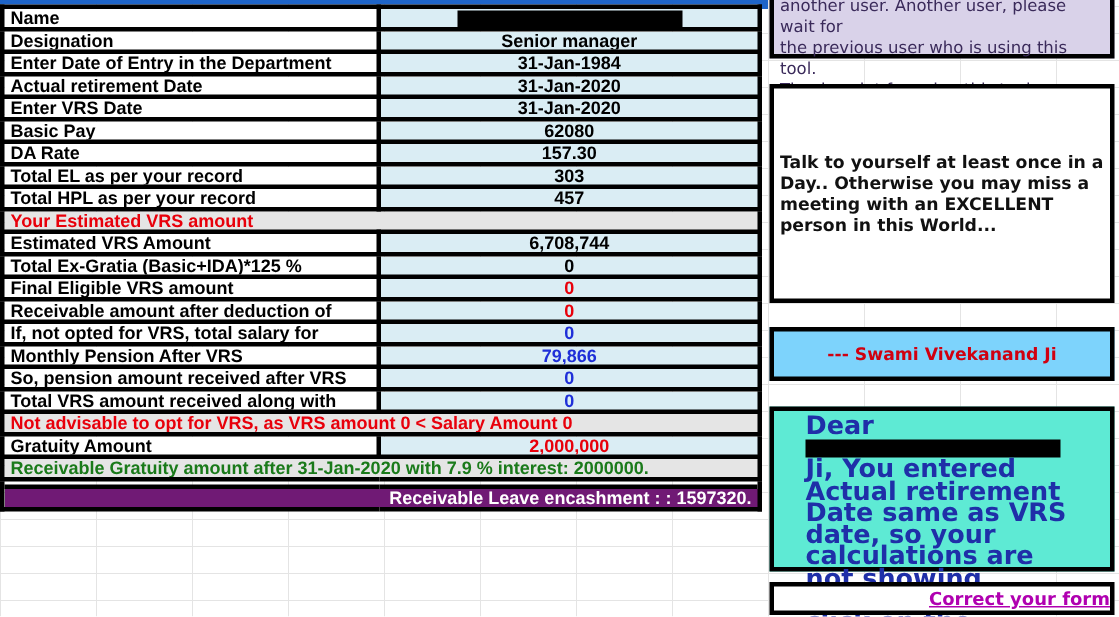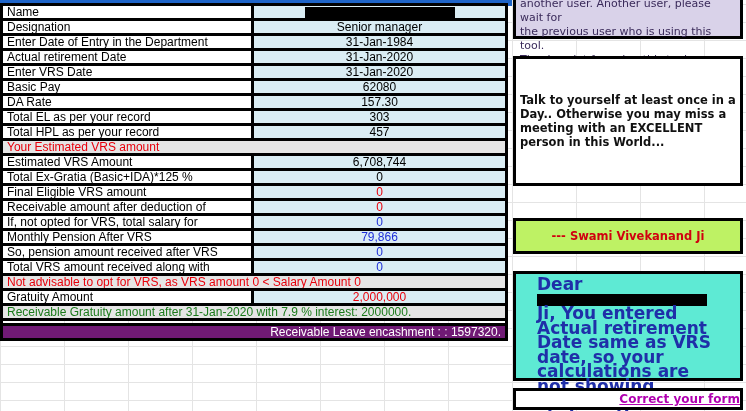--- a/index.html
+++ b/index.html
@@ -4,39 +4,39 @@
 <style>
   html, body { margin:0; padding:0; }
   body { width:746px; height:411px; background:#ffffff; position:relative; overflow:hidden;
          font-family:"Liberation Sans", sans-serif; }
   .gridbg { position:absolute; inset:0;
     background-image: linear-gradient(#e4e4e4 1px, transparent 1px), linear-gradient(90deg, #e4e4e4 1px, transparent 1px);
     background-size: 64px 18px; background-position: 0 4px; }
   .topline { position:absolute; left:0; top:0; width:508px; height:3px; background:#1e64c8; }
   .selhandle { position:absolute; left:506px; top:0; width:6px; height:6px; background:#1e64c8; }
   .tbl { position:absolute; left:0; top:3px; width:508px; border-collapse:collapse; table-layout:fixed; }
-  .tbl td { border:3px solid #000; height:12px; padding:0 4px; font-size:12px; font-weight:normal;
+  .tbl td { border:3px solid #000; height:12px; padding:0 4px; font-size:12px; font-weight:bold;
             line-height:12px; white-space:nowrap; overflow:hidden; }
   .tbl td.lbl { width:240px; color:#000; background:#fff; }
   .tbl td.val { text-align:center; background:#daedf4; color:#000;margin-top:43px; }
   .tbl td.span { text-align:left; background:#e5e5e5; }
   .red { color:#e8000b !important; }
   .blue { color:#1f2fd8 !important; }
   .green { color:#1a7a1a !important; }
   .tbl td.leave { background:#701a75; color:#fff; text-align:right; }
   .tbl tr.gap td { height:2px; padding:0; border-top:0; border-bottom:0; font-size:0; }
   .redact { display:inline-block; width:150px; height:11px; background:#000; vertical-align:middle; }
   .redact2 { display:inline-block; width:170px; height:12px; background:#000; vertical-align:middle; }
   .panel { position:absolute; border:3px solid #000; box-sizing:border-box; font-family:"DejaVu Sans", sans-serif; }
   .p-top { left:513px; top:-8px; width:230px; height:47px; background:#d9d2e9; color:#3a2a5a;
            font-size:11px; line-height:14px; padding:2px 4px; font-weight:normal; }
-  .p-quote { left:513px; top:56px; width:230px; height:130px; background:#fff; color:#111;
+  .p-quote { left:513px; top:56px; width:230px; height:146px; background:#fff; color:#111;
              font-size:11.5px; font-weight:bold; line-height:14px; padding:0 4px;
              display:flex; align-items:center; }
-  .p-author { left:513px; top:218px; width:230px; height:36px; background:#bef264; color:#d00010;
+  .p-author { left:513px; top:218px; width:230px; height:36px; background:#7dd3fc; color:#d00010;
               font-size:11.5px; font-weight:bold; display:flex; align-items:center; justify-content:center; }
   .p-dear { left:513px; top:271px; width:230px; height:110px; background:#5eead4; color:#1f2fa8;
             font-size:17px; font-weight:bold; line-height:14.5px; padding:3px 21px; }
   .p-link { left:513px; top:388px; width:230px; height:22px; background:#fff;
             display:flex; align-items:center; justify-content:flex-end; }
   .p-link a { color:#b000b0; font-size:12px; font-weight:bold; text-decoration:underline; }
 </style>
 </head>
 <body>
 

